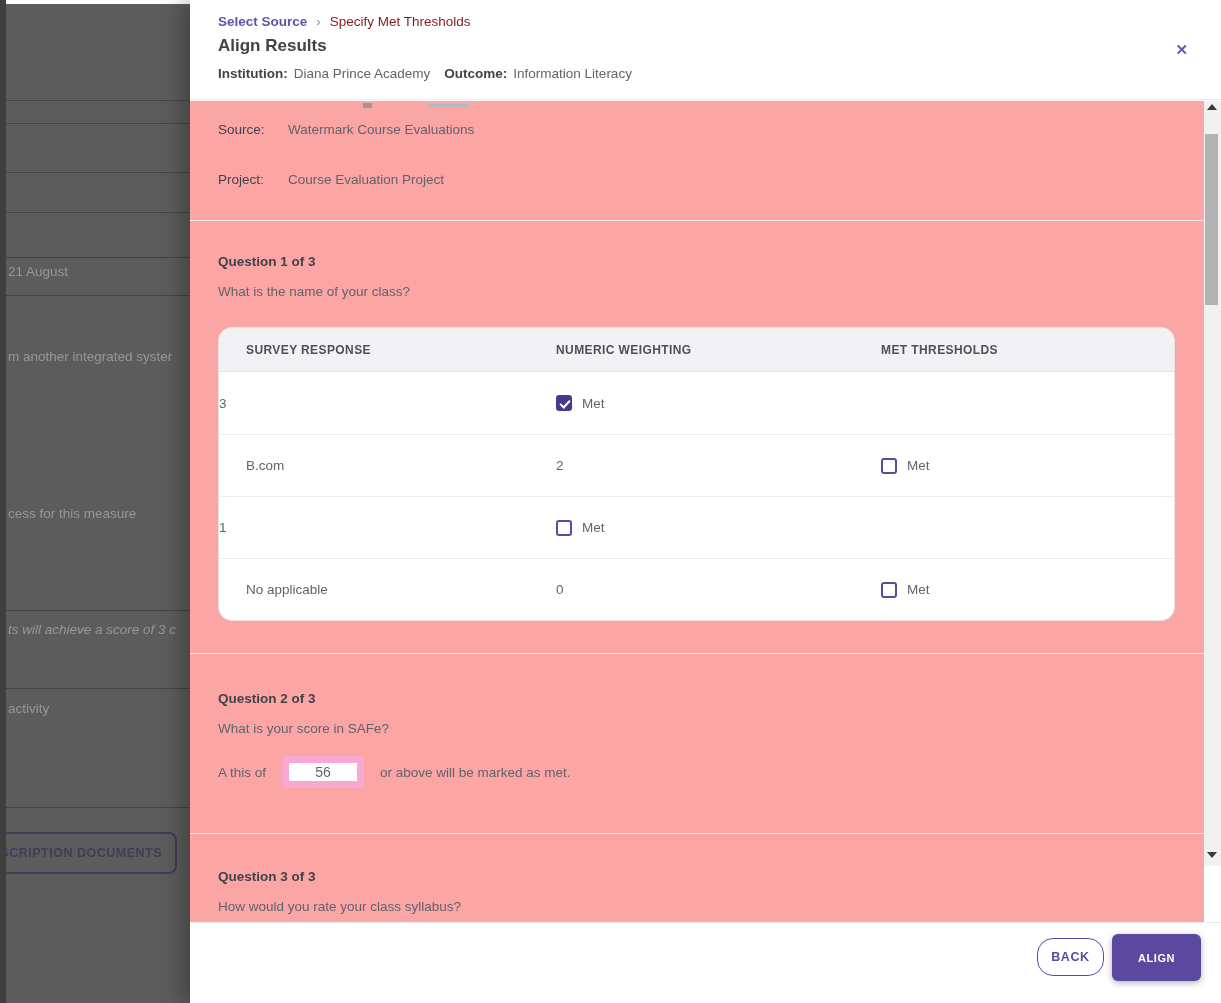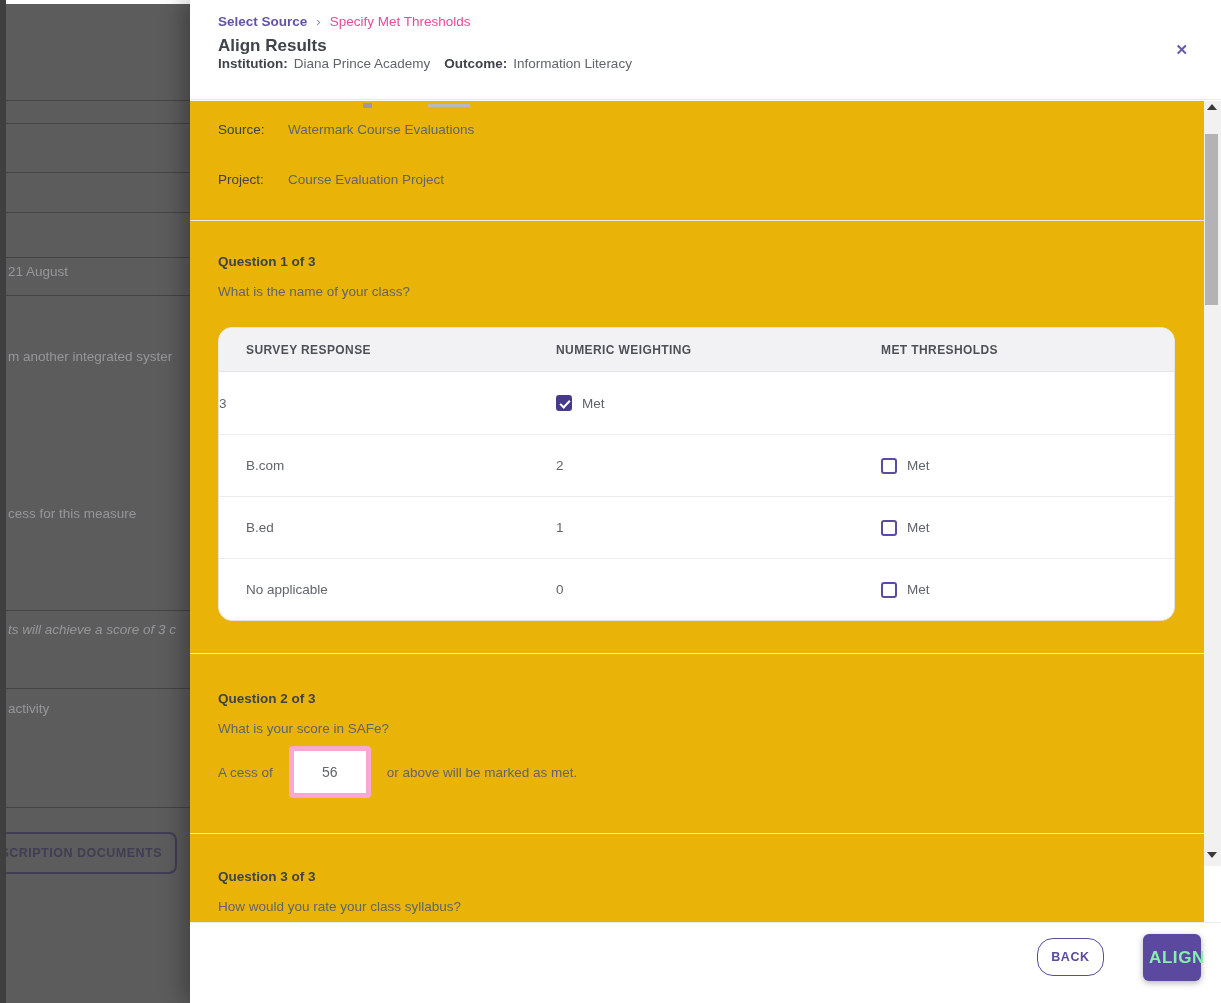--- a/index.html
+++ b/index.html
@@ -22,29 +22,29 @@
 
   
   .modal{position:absolute;left:190px;top:0;width:1031px;height:1003px;background:#fff;
          box-shadow:-8px 0 20px rgba(0,0,0,.28);}
 
   .modal-header{position:absolute;top:0;left:0;right:0;height:100px;border-bottom:1px solid #eaeaec;
                 padding:14px 28px 0 28px;}
   .breadcrumb{display:flex;align-items:center;gap:9px;font-size:13.5px;}
   .crumb-current{color:#6453a4;font-weight:700;cursor:pointer;}
   .crumb-sep{color:#8b8f95;font-size:13px;}
-  .crumb-next{color:#ec4899;}
+  .crumb-next{color:#7f1d1d;}
   .modal-title{margin-top:7px;font-size:17px;font-weight:700;color:#3f434a;}
-  .info-row{margin-top:0;font-size:13.5px;color:#60646b;display:flex;}
+  .info-row{margin-top:10px;font-size:13.5px;color:#60646b;display:flex;}
   .info-label{color:#3f434a;font-weight:700;margin-right:6px;}
   .info-label.second{margin-left:14px;}
   .close-btn{position:absolute;right:29px;top:38px;color:#6b59ae;font-size:15px;font-weight:700;
              background:none;border:none;cursor:pointer;line-height:1;padding:4px;}
 
-  .modal-body{position:absolute;top:101px;left:0;width:1014px;height:821px;background:#eab308;overflow:hidden;}
+  .modal-body{position:absolute;top:101px;left:0;width:1014px;height:821px;background:#fca5a5;overflow:hidden;}
   .sliver{position:absolute;background:#9a9a9e;}
   .kv-row{position:absolute;left:28px;font-size:13.5px;display:flex;}
   .kv-label{color:#3f434a;min-width:56px;}
   .kv-value{color:#60646b;margin-left:14px;}
   .hdivider{position:absolute;left:0;right:0;height:1px;background:#eaeaec;}
   .q-heading{position:absolute;left:28px;font-size:13.5px;font-weight:700;color:#3f434a;}
   .q-text{position:absolute;left:28px;font-size:13.5px;color:#60646b;}
 
   
   .stable{position:absolute;left:28px;top:226px;width:957px;border:1px solid #e4e4e8;border-radius:14px;overflow:hidden;background:#fff;}
@@ -58,30 +58,30 @@
   .tc.c1{padding-left:27px;}
   .tc.c3{display:flex;align-items:center;}
   .checkbox{width:16px;height:16px;border:2px solid #5b4aa0;border-radius:3px;position:relative;cursor:pointer;background:#fff;}
   .checkbox.checked{background:#473a8c;border-color:#473a8c;}
   .checkbox.checked::after{content:"";position:absolute;left:4px;top:0.5px;width:4px;height:8px;
         border-right:2px solid #fff;border-bottom:2px solid #fff;transform:rotate(43deg);}
   .met-label{margin-left:10px;font-size:13.5px;color:#60646b;}
 
   
   .score-row{position:absolute;left:28px;top:650px;height:42px;display:flex;align-items:center;font-size:13.5px;color:#60646b;}
-  .score-input{width:82px;height:52px;margin:0 16px;border:5px solid #f9a8d4;border-radius:4px;
+  .score-input{width:82px;height:32px;margin:0 16px;border:7px solid #f9a8d4;border-radius:4px;
                text-align:center;font-size:14px;color:#60646b;font-family:"Liberation Sans",sans-serif;background:#fff;}
 
   
   .modal-footer{position:absolute;left:0;right:0;bottom:0;height:81px;border-top:1px solid #eaeaec;background:#fff;}
   .btn-back{position:absolute;right:117px;bottom:27px;width:67px;height:38px;background:#fff;
             border:1.5px solid #5b4aa0;border-radius:16px;color:#5b4aa0;font-weight:700;font-size:12.5px;
             letter-spacing:.6px;font-family:"Liberation Sans",sans-serif;cursor:pointer;}
-  .btn-align{position:absolute;right:20px;bottom:22px;width:58px;height:47px;background:#5a499e;
-             border:none;border-radius:6px;color:#86efac;font-weight:700;font-size:17px;letter-spacing:.6px;
+  .btn-align{position:absolute;right:20px;bottom:22px;width:89px;height:47px;background:#5a499e;
+             border:none;border-radius:6px;color:#ffffff;font-weight:700;font-size:11px;letter-spacing:.6px;
              font-family:"Liberation Sans",sans-serif;cursor:pointer;box-shadow:0 2px 6px rgba(0,0,0,.3);}
 
   
   .sb-track{position:absolute;left:1014px;top:101px;width:17px;height:765px;background:#f1f1f2;}
   .sb-thumb{position:absolute;left:1015px;top:134px;width:13px;height:171px;background:#b3b3b6;}
   .sb-up{position:absolute;left:1017px;top:104px;width:0;height:0;
          border-left:5px solid transparent;border-right:5px solid transparent;border-bottom:6px solid #3a3a3a;}
   .sb-down{position:absolute;left:1017px;top:852px;width:0;height:0;
          border-left:5px solid transparent;border-right:5px solid transparent;border-top:6px solid #3a3a3a;}
 </style>
@@ -163,21 +163,20 @@
     </div>
             <div class="trow">
       <div class="tc c1">B.com</div>
       <div class="tc">2</div>
       <div class="tc c3">
         <span class="checkbox"></span>
         <span class="met-label">Met</span>
       </div>
     </div>
             <div class="trow">
-      <div class="tc c1">B.ed</div>
       <div class="tc">1</div>
       <div class="tc c3">
         <span class="checkbox"></span>
         <span class="met-label">Met</span>
       </div>
     </div>
             <div class="trow">
       <div class="tc c1">No applicable</div>
       <div class="tc">0</div>
       <div class="tc c3">
@@ -186,21 +185,21 @@
       </div>
     </div>
           </div>
       </div>
 
       <div class="hdivider" style="top:552px"></div>
 
       <div class="q-heading" style="top:590px">Question 2 of 3</div>
       <div class="q-text" style="top:620px">What is your score in SAFe?</div>
       <div class="score-row">
-        <span>A cess of</span>
+        <span>A this of</span>
         <input class="score-input" value="56" style="">
         <span>or above will be marked as met.</span>
       </div>
 
       <div class="hdivider" style="top:732px"></div>
 
       <div class="q-heading" style="top:768px">Question 3 of 3</div>
       <div class="q-text" style="top:798px">How would you rate your class syllabus?</div>
     </div>
 

